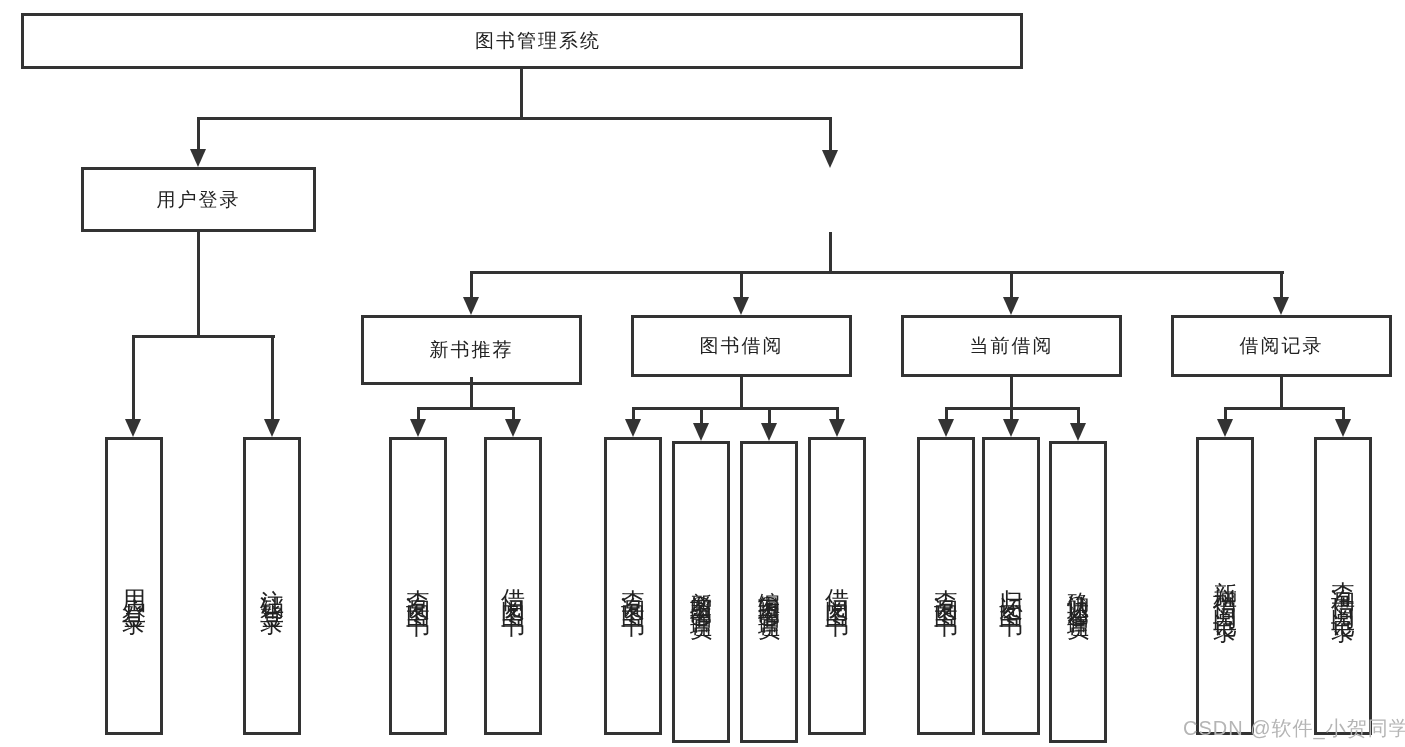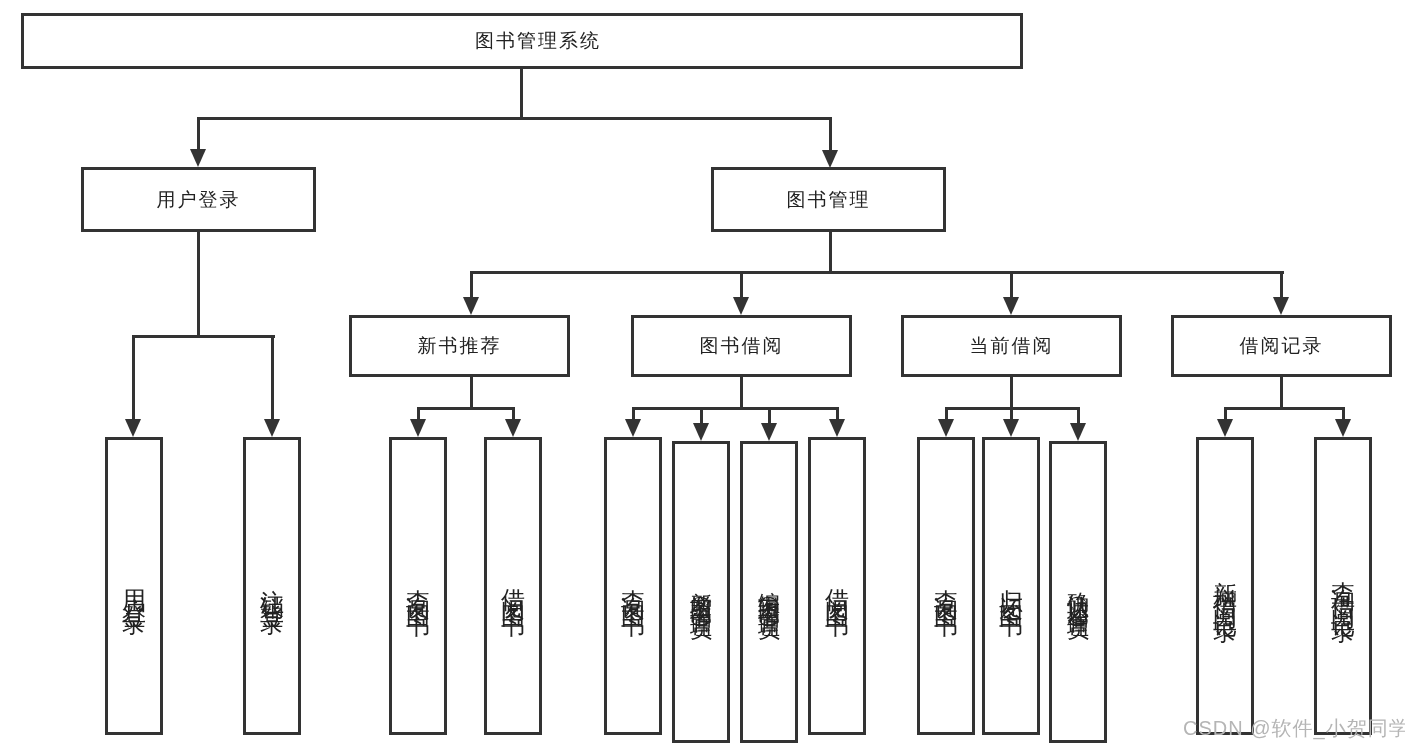--- a/index.html
+++ b/index.html
@@ -59,43 +59,40 @@
   <div class="line vline" style="left:520px;top:69px;height:48px;"></div>
   <div class="line hline" style="left:197px;top:117px;width:634px;"></div>
   <div class="line vline" style="left:197px;top:117px;height:36px;"></div>
   <div class="arrow" style="left:190px;top:149px;"></div>
   <div class="line vline" style="left:829px;top:117px;height:36px;"></div>
   <div class="arrow" style="left:822px;top:150px;"></div>
 
   <div class="node" style="left:81px;top:167px;width:235px;height:65px;">
     <span>用户登录</span>
   </div>
-  <div class="node" style="left:711px;top:167px;width:235px;height:65px;">
-    <span>图书管理</span>
-  </div>
 
   <div class="line vline" style="left:197px;top:232px;height:106px;"></div>
   <div class="line hline" style="left:132px;top:335px;width:143px;"></div>
   <div class="line vline" style="left:132px;top:335px;height:86px;"></div>
   <div class="line vline" style="left:271px;top:335px;height:86px;"></div>
   <div class="arrow" style="left:125px;top:419px;"></div>
   <div class="arrow" style="left:264px;top:419px;"></div>
 
   <div class="line vline" style="left:829px;top:232px;height:42px;"></div>
   <div class="line hline" style="left:470px;top:271px;width:814px;"></div>
   <div class="line vline" style="left:470px;top:271px;height:30px;"></div>
   <div class="line vline" style="left:740px;top:271px;height:30px;"></div>
   <div class="line vline" style="left:1010px;top:271px;height:30px;"></div>
   <div class="line vline" style="left:1280px;top:271px;height:30px;"></div>
   <div class="arrow" style="left:463px;top:297px;"></div>
   <div class="arrow" style="left:733px;top:297px;"></div>
   <div class="arrow" style="left:1003px;top:297px;"></div>
   <div class="arrow" style="left:1273px;top:297px;"></div>
 
-  <div class="node" style="left:349px;top:315px;width:221px;height:62px;">
+  <div class="node" style="left:361px;top:315px;width:221px;height:70px;">
     <span>新书推荐</span>
   </div>
   <div class="node" style="left:901px;top:315px;width:221px;height:62px;">
     <span>当前借阅</span>
   </div>
   <div class="node" style="left:631px;top:315px;width:221px;height:62px;">
     <span>图书借阅</span>
   </div>
   <div class="node" style="left:1171px;top:315px;width:221px;height:62px;">
     <span>借阅记录</span>

